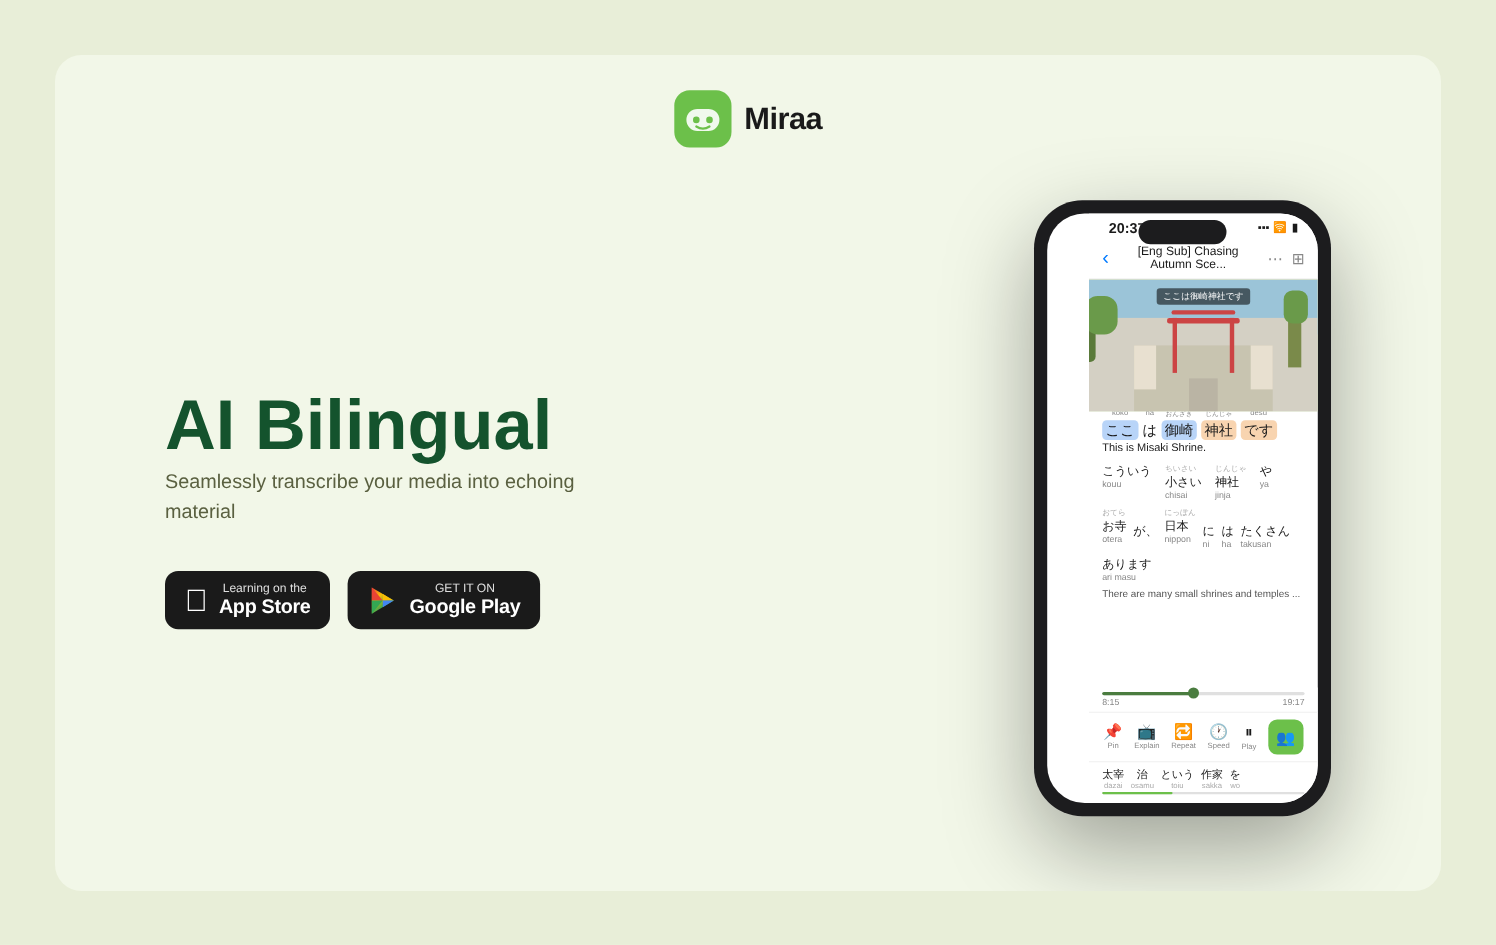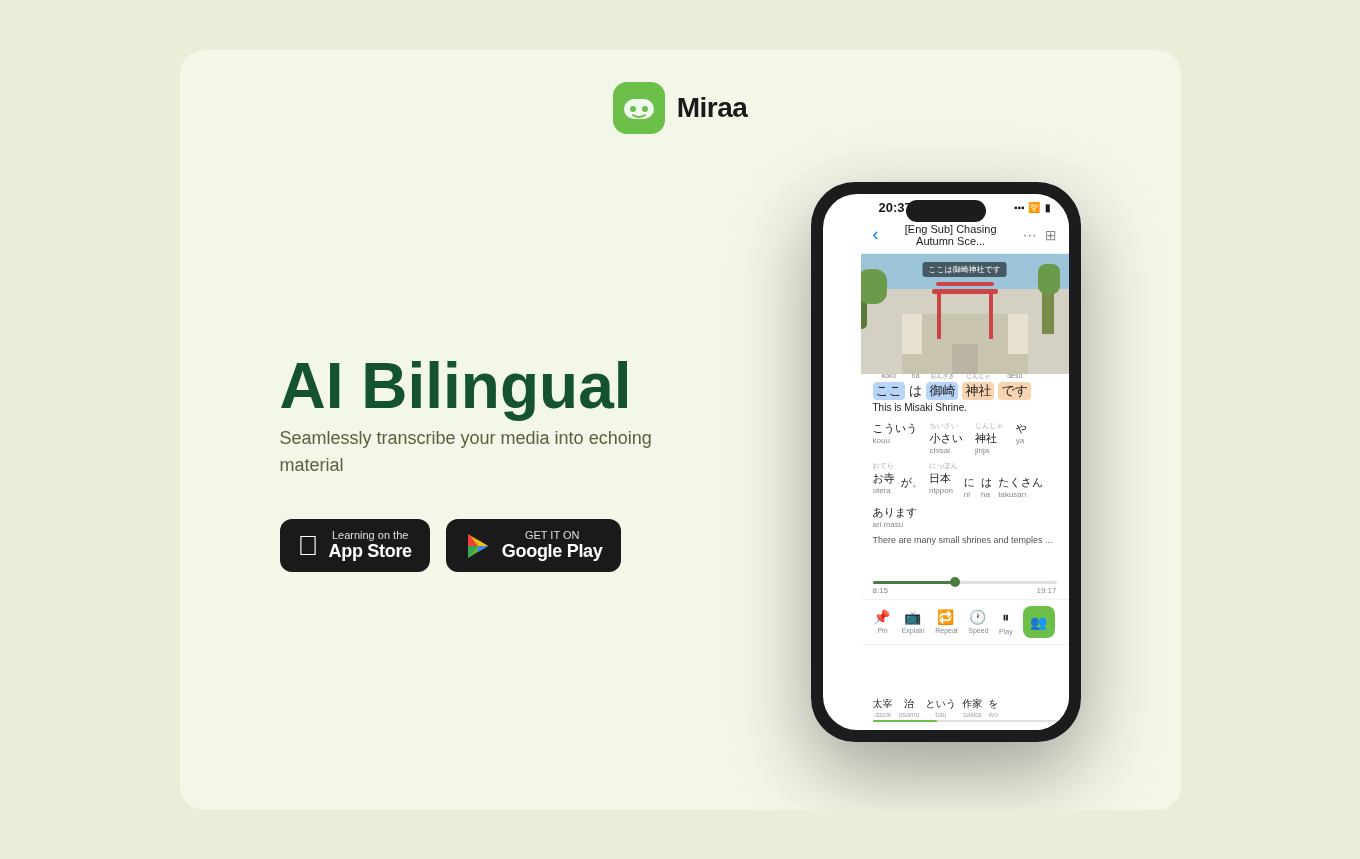--- a/index.html
+++ b/index.html
@@ -9,21 +9,21 @@
       display: flex;
       align-items: center;
       justify-content: center;
       min-height: 100vh;
       font-family: -apple-system, BlinkMacSystemFont, 'Segoe UI', sans-serif;
     }
 
     .page-wrapper {
       background: #f2f7e8;
       border-radius: 24px;
-      width: 1001px;
+      width: 1260px;
       min-height: 760px;
       position: relative;
       overflow: hidden;
       display: flex;
       flex-direction: column;
     }
 
     
     .header {
       display: flex;
@@ -431,21 +431,20 @@
 
     .bottom-word {
       display: flex;
       flex-direction: column;
       align-items: center;
     }
 
     .bottom-word-jp {
       font-size: 10px;
       color: #1a1a1a;
-      margin-top: 48px;
     }
 
     .bottom-word-romaji {
       font-size: 7px;
       color: #aaa;
     }
 
     
     .bottom-progress {
       height: 2px;

